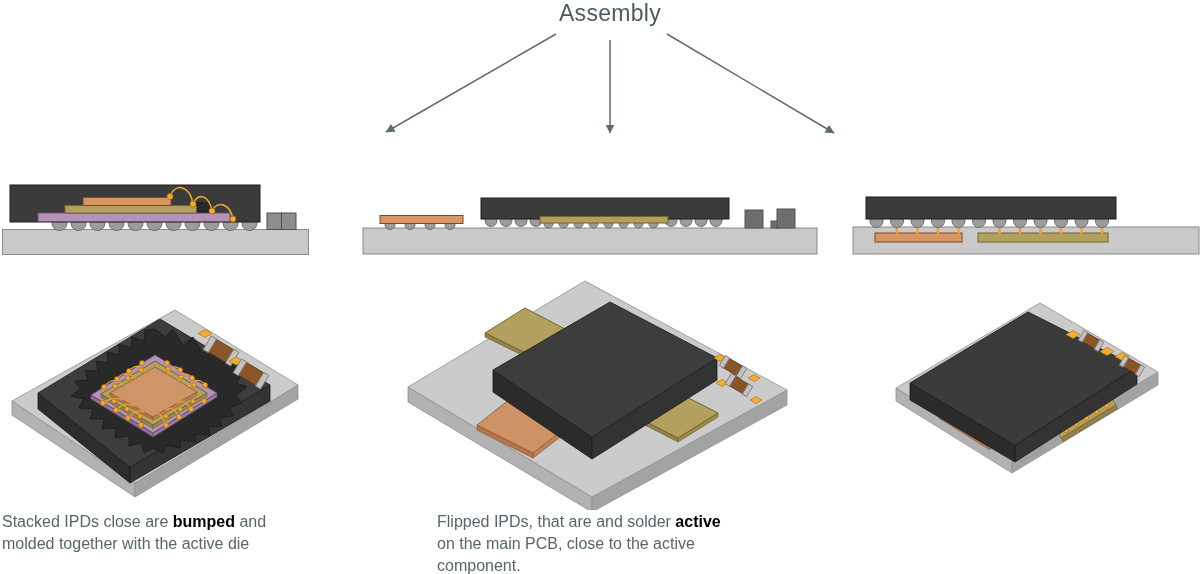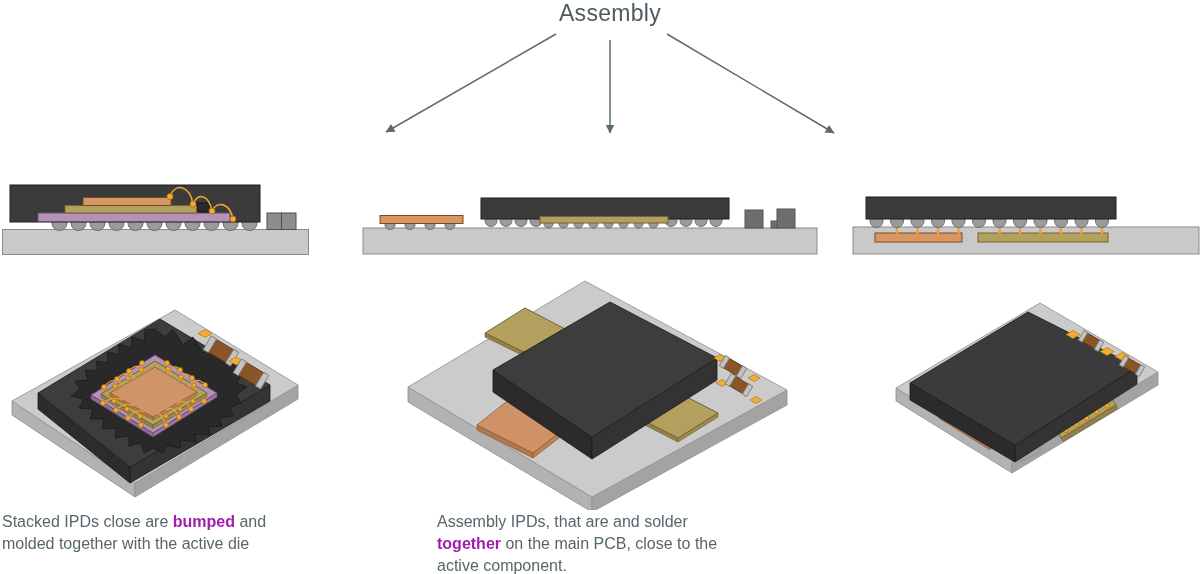--- a/index.html
+++ b/index.html
@@ -8,21 +8,21 @@
     font-family:"Liberation Sans", sans-serif;color:#54646a;border-radius:31px;
   }
   .title{
     position:absolute;left:500px;top:0;width:220px;text-align:center;
     font-size:23px;font-weight:500;color:#4d5a60;letter-spacing:0.3px;
   }
   .abs{position:absolute;}
   .caption{
     font-size:16px;line-height:22px;color:#57666b;
   }
-  .caption b{font-weight:700;color:#a21caf;}
+  .caption b{font-weight:700;color:#000000;}
   .cap-left{left:2px;top:511px;width:270px;}
   .cap-mid{left:437px;top:511px;width:302px;}
   .cap-right{left:877px;top:511px;width:320px;}
 
   
   .pcb{fill:#c9c9c9;stroke:#8a8a8a;stroke-width:1;}
   .pkg{fill:#3b3b3b;stroke:#1e1e1e;stroke-width:1;}
   .orange{fill:#d79764;stroke:#7a4a22;stroke-width:1;}
   .tan{fill:#b3a05f;stroke:#73652f;stroke-width:1;}
   .purple{fill:#b493b6;stroke:#6e4a72;stroke-width:1;}
@@ -324,16 +324,16 @@
       <rect class="brown" x="-9" y="-5" width="18" height="10"></rect>
       <rect class="silver" x="-11.5" y="-5.5" width="4.5" height="11"></rect>
       <rect class="silver" x="7" y="-5.5" width="4.5" height="11"></rect>
     </g>
   </svg>
 
   <div class="abs caption cap-left">
     <span>Stacked IPDs close are </span><b>bumped</b><span> and molded together with the active die</span>
   </div>
   <div class="abs caption cap-mid">
-    <span>Assembly IPDs, that are and solder </span><b>together</b><span> on the main PCB, close to the active component.</span>
+    <span>Flipped IPDs, that are and solder </span><b>active</b><span> on the main PCB, close to the active component.</span>
   </div>
 
 </div>
 
 </body></html>

